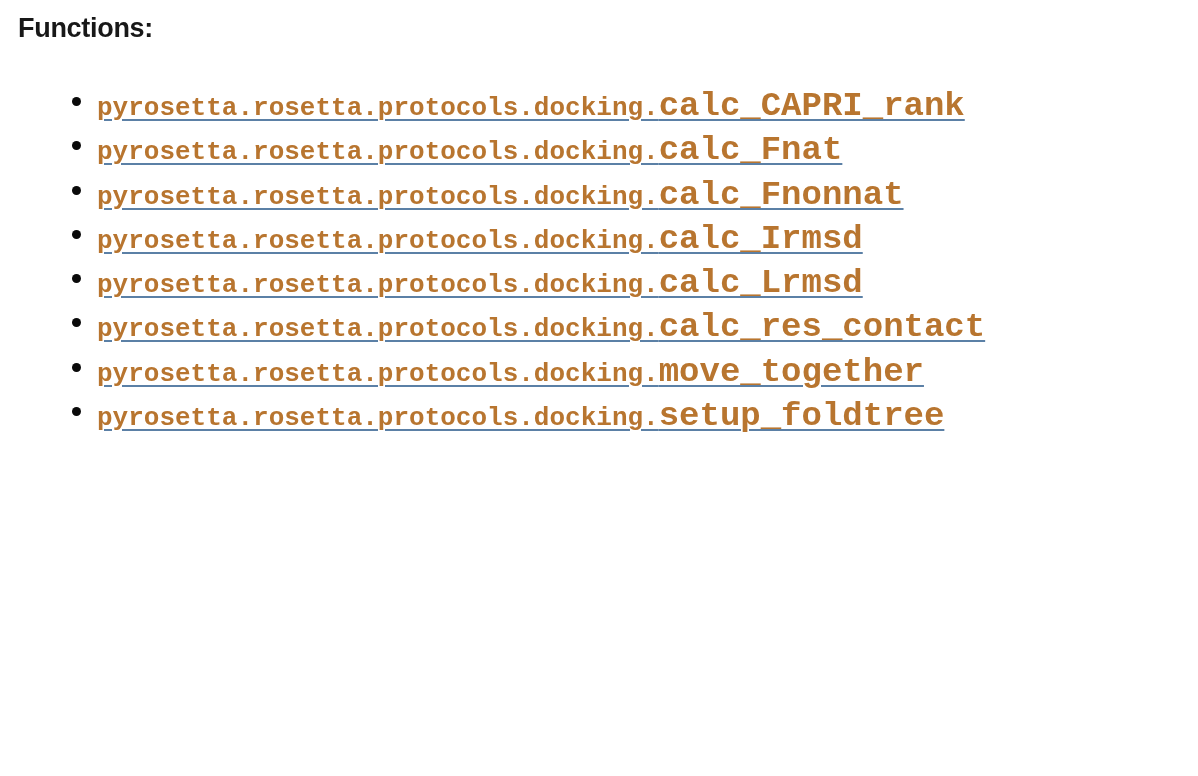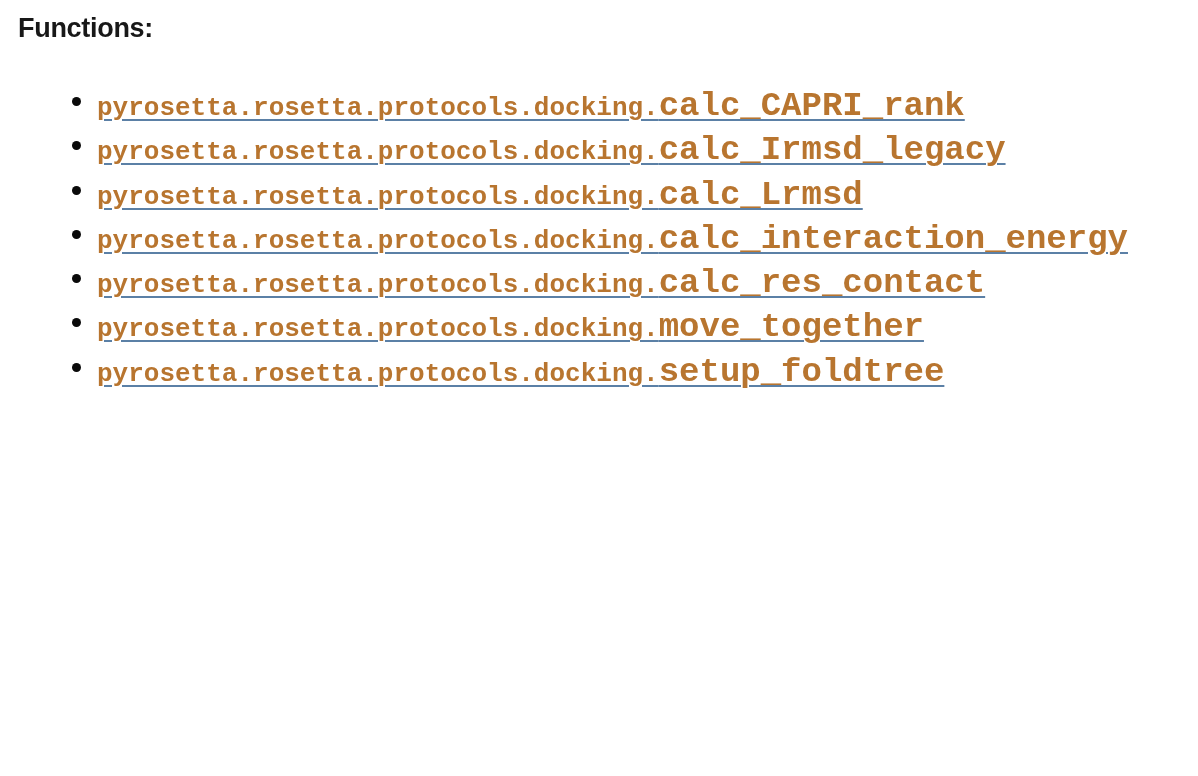--- a/index.html
+++ b/index.html
@@ -77,36 +77,39 @@
 <body>
 
 <h2 class="page-heading">Functions:</h2>
 
 <ul class="functions-list">
   <li>
     <a class="function-link"><span class="module-path">pyrosetta.rosetta.protocols.docking.</span><span class="function-name">calc_CAPRI_rank</span></a>
   </li>
 
 
-
-
+  <li>
+    <a class="function-link"><span class="module-path">pyrosetta.rosetta.protocols.docking.</span><span class="function-name">calc_Fnat</span></a>
+  </li>
 
   <li>
-    <a class="function-link"><span class="module-path">pyrosetta.rosetta.protocols.docking.</span><span class="function-name">calc_Irmsd_legacy</span></a>
+    <a class="function-link"><span class="module-path">pyrosetta.rosetta.protocols.docking.</span><span class="function-name">calc_Fnonnat</span></a>
   </li>
+
+  <li>
+    <a class="function-link"><span class="module-path">pyrosetta.rosetta.protocols.docking.</span><span class="function-name">calc_Irmsd</span></a>
+  </li>
+
 
   <li>
     <a class="function-link"><span class="module-path">pyrosetta.rosetta.protocols.docking.</span><span class="function-name">calc_Lrmsd</span></a>
   </li>
 
 
 
-  <li>
-    <a class="function-link"><span class="module-path">pyrosetta.rosetta.protocols.docking.</span><span class="function-name">calc_interaction_energy</span></a>
-  </li>
 
 
   <li>
     <a class="function-link"><span class="module-path">pyrosetta.rosetta.protocols.docking.</span><span class="function-name">calc_res_contact</span></a>
   </li>
 
 
   <li>
     <a class="function-link"><span class="module-path">pyrosetta.rosetta.protocols.docking.</span><span class="function-name">move_together</span></a>
   </li>

